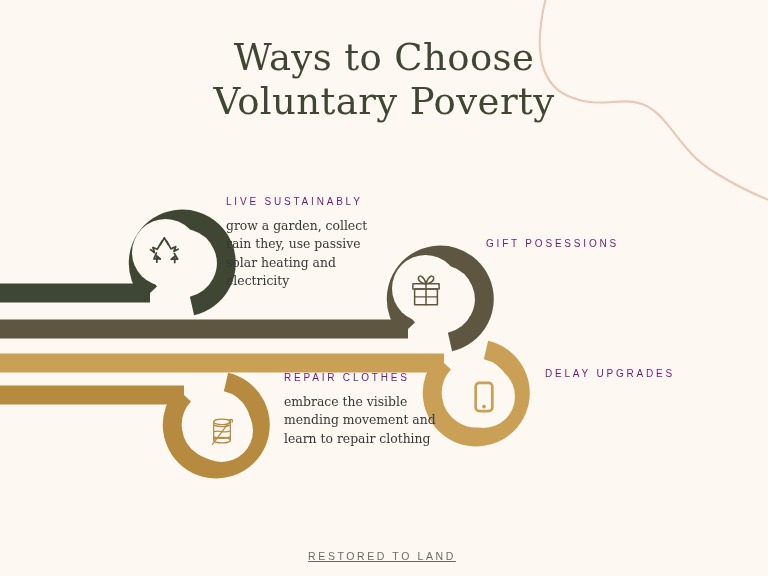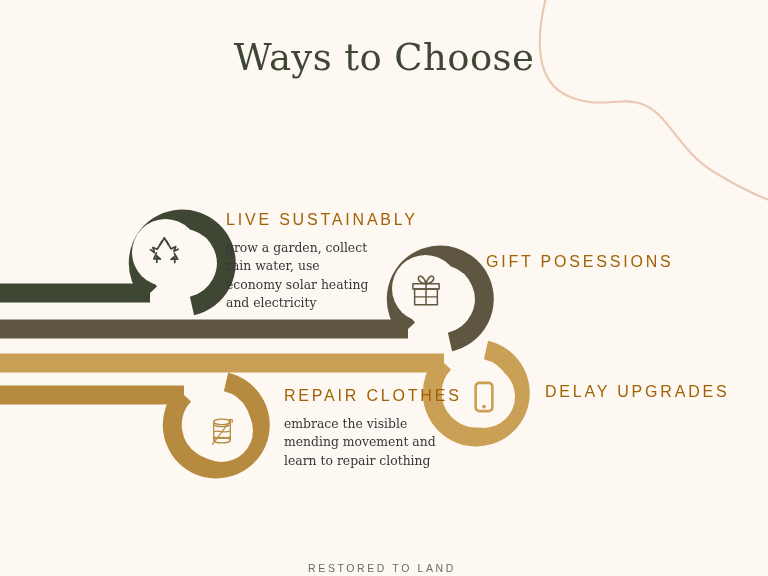--- a/index.html
+++ b/index.html
@@ -70,51 +70,51 @@
     font-size: 37px;
     font-weight: 400;
   }
 
   
   .item {
     position: absolute;
   }
   .item-heading {
     font-family: "Liberation Sans", sans-serif;
-    font-size: 16px;
+    font-size: 10px;
     letter-spacing: 2.8px;
-    color: #a16207;
+    color: #701a75;
     font-weight: 400;
     white-space: nowrap;
-    margin-top: 15px;
   }
   .item-body {
     font-family: "DejaVu Serif", serif;
     font-size: 12.4px;
     line-height: 1.48;
     color: #373737;
     margin-top: 10px;
   }
 
   .item-1 { left: 226px; top: 196px; width: 150px; }
   .item-2 { left: 486px; top: 238px; width: 190px; }
   .item-3 { left: 284px; top: 372px; width: 165px; }
   .item-4 { left: 545px; top: 368px; width: 165px; }
 
   
   .footer {
     position: absolute;
     left: 0;
-    bottom: 2px;
+    bottom: 14px;
     width: 764px;
     text-align: center;
     font-size: 10.5px;
     letter-spacing: 2.6px;
     color: #6B6B63;
     font-family: "Liberation Sans", sans-serif;
+    text-decoration: underline;
   }
 </style>
 </head>
 <body>
 
 <div class="canvas">
 
   <svg class="decor-curve" viewBox="0 0 240 215">
     <path d="M 20 -10 C 6 40, 8 82, 40 96 C 72 110, 90 96, 114 104 C 140 113, 150 150, 186 172 C 210 187, 230 196, 246 202" fill="none" stroke="#EBC7B4" stroke-width="2.1" stroke-linecap="round"></path>
   </svg>
@@ -196,25 +196,26 @@
     <svg width="40" height="40" viewBox="0 0 48 48">
       <g fill="none" stroke="#C9A055" stroke-width="3.2" stroke-linejoin="round">
         <rect x="14" y="7" width="20" height="34" rx="4.5"></rect>
       </g>
       <circle cx="24" cy="35.5" r="2.3" fill="#C9A055"></circle>
     </svg>
   </div>
 
   <div class="title-block">
     <span class="title-line">Ways to Choose</span>
+    <span class="title-line">Voluntary Poverty</span>
   </div>
 
   <div class="item item-1">
     <div class="item-heading">LIVE SUSTAINABLY</div>
-    <div class="item-body">grow a garden, collect rain water, use economy solar heating and electricity</div>
+    <div class="item-body">grow a garden, collect rain they, use passive solar heating and electricity</div>
   </div>
 
   <div class="item item-2">
     <div class="item-heading">GIFT POSESSIONS</div>
   </div>
 
   <div class="item item-3">
     <div class="item-heading">REPAIR CLOTHES</div>
     <div class="item-body">embrace the visible mending movement and learn to repair clothing</div>
   </div>

